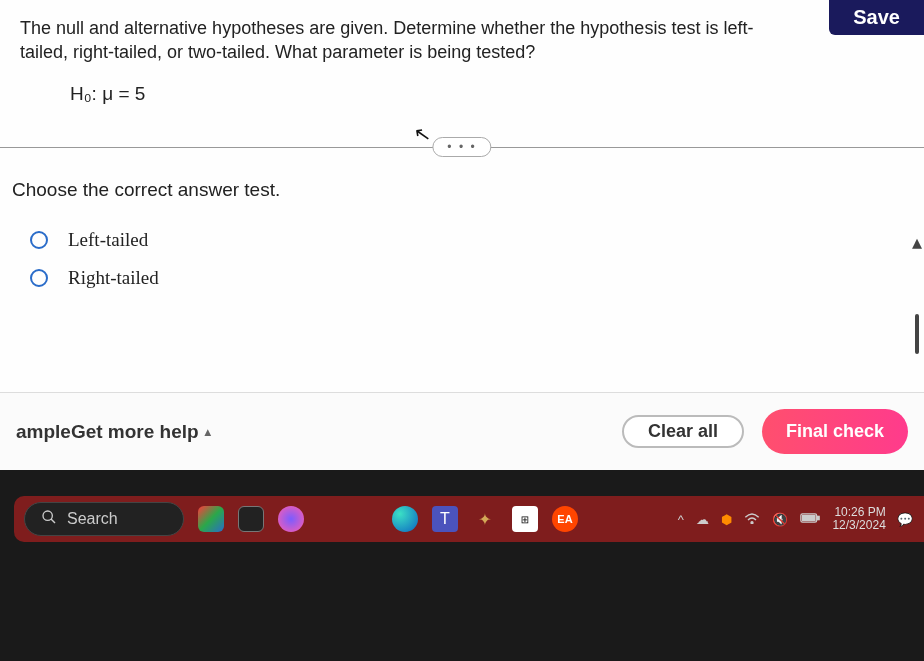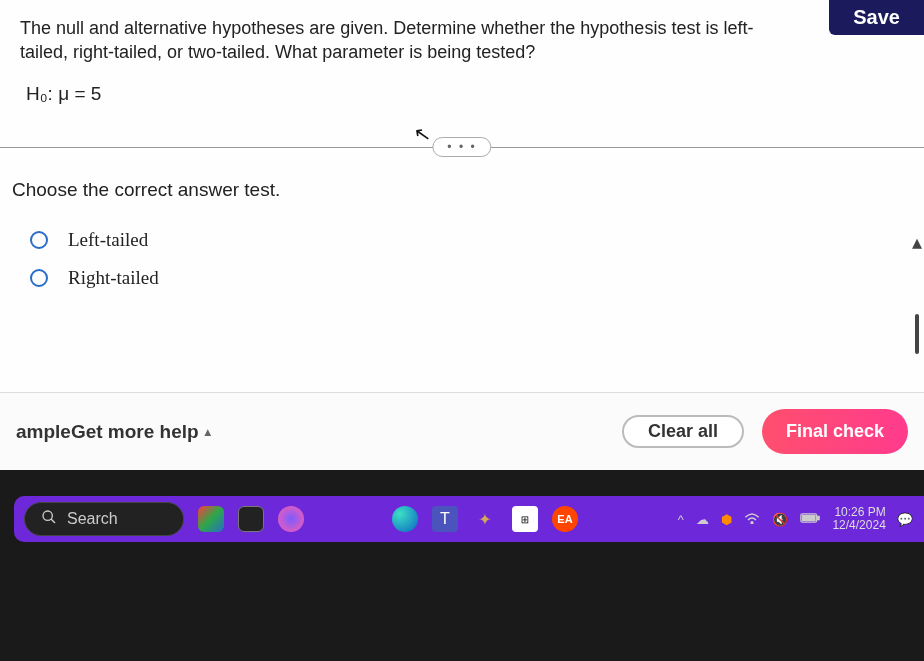--- a/index.html
+++ b/index.html
@@ -32,21 +32,21 @@
       cursor: pointer;
     }
     .question-text {
       padding: 16px 20px 4px 20px;
       font-size: 18px;
       color: #222;
       line-height: 1.35;
       max-width: 820px;
     }
     .hypotheses {
-      padding: 10px 0 24px 26px;
+      padding: 10px 0 24px 70px;
       font-size: 19px;
       color: #222;
       line-height: 1.6;
     }
     .divider-row {
       position: relative;
       height: 28px;
       margin-bottom: 18px;
     }
     .divider-line {
@@ -155,21 +155,21 @@
       border-radius: 28px;
       cursor: pointer;
     }
     
     .taskbar {
       position: absolute;
       top: 496px;
       left: 14px;
       right: 0;
       height: 46px;
-      background: #6d28d9;
+      background: #7f1d1d;
       border-radius: 10px 0 0 10px;
       display: flex;
       align-items: center;
       padding: 0 10px;
       gap: 14px;
     }
     .search-box {
       display: flex;
       align-items: center;
       background: #222;
@@ -298,17 +298,17 @@
     <span>🔇</span>
     <span>
       <svg width="20" height="12" viewBox="0 0 24 12" fill="none" stroke="#ccc" stroke-width="1.5">
           <rect x="1" y="1" width="19" height="10" rx="2"></rect>
           <rect x="21" y="4" width="2" height="4" fill="#ccc"></rect>
           <rect x="3" y="3" width="15" height="6" fill="#ccc"></rect>
         </svg>
     </span>
     <div class="clock">
       <div>10:26 PM</div>
-      <div>12/4/2024</div>
+      <div>12/3/2024</div>
     </div>
     <span>💬</span>
   </div>
 </div>
 
 </body></html>

